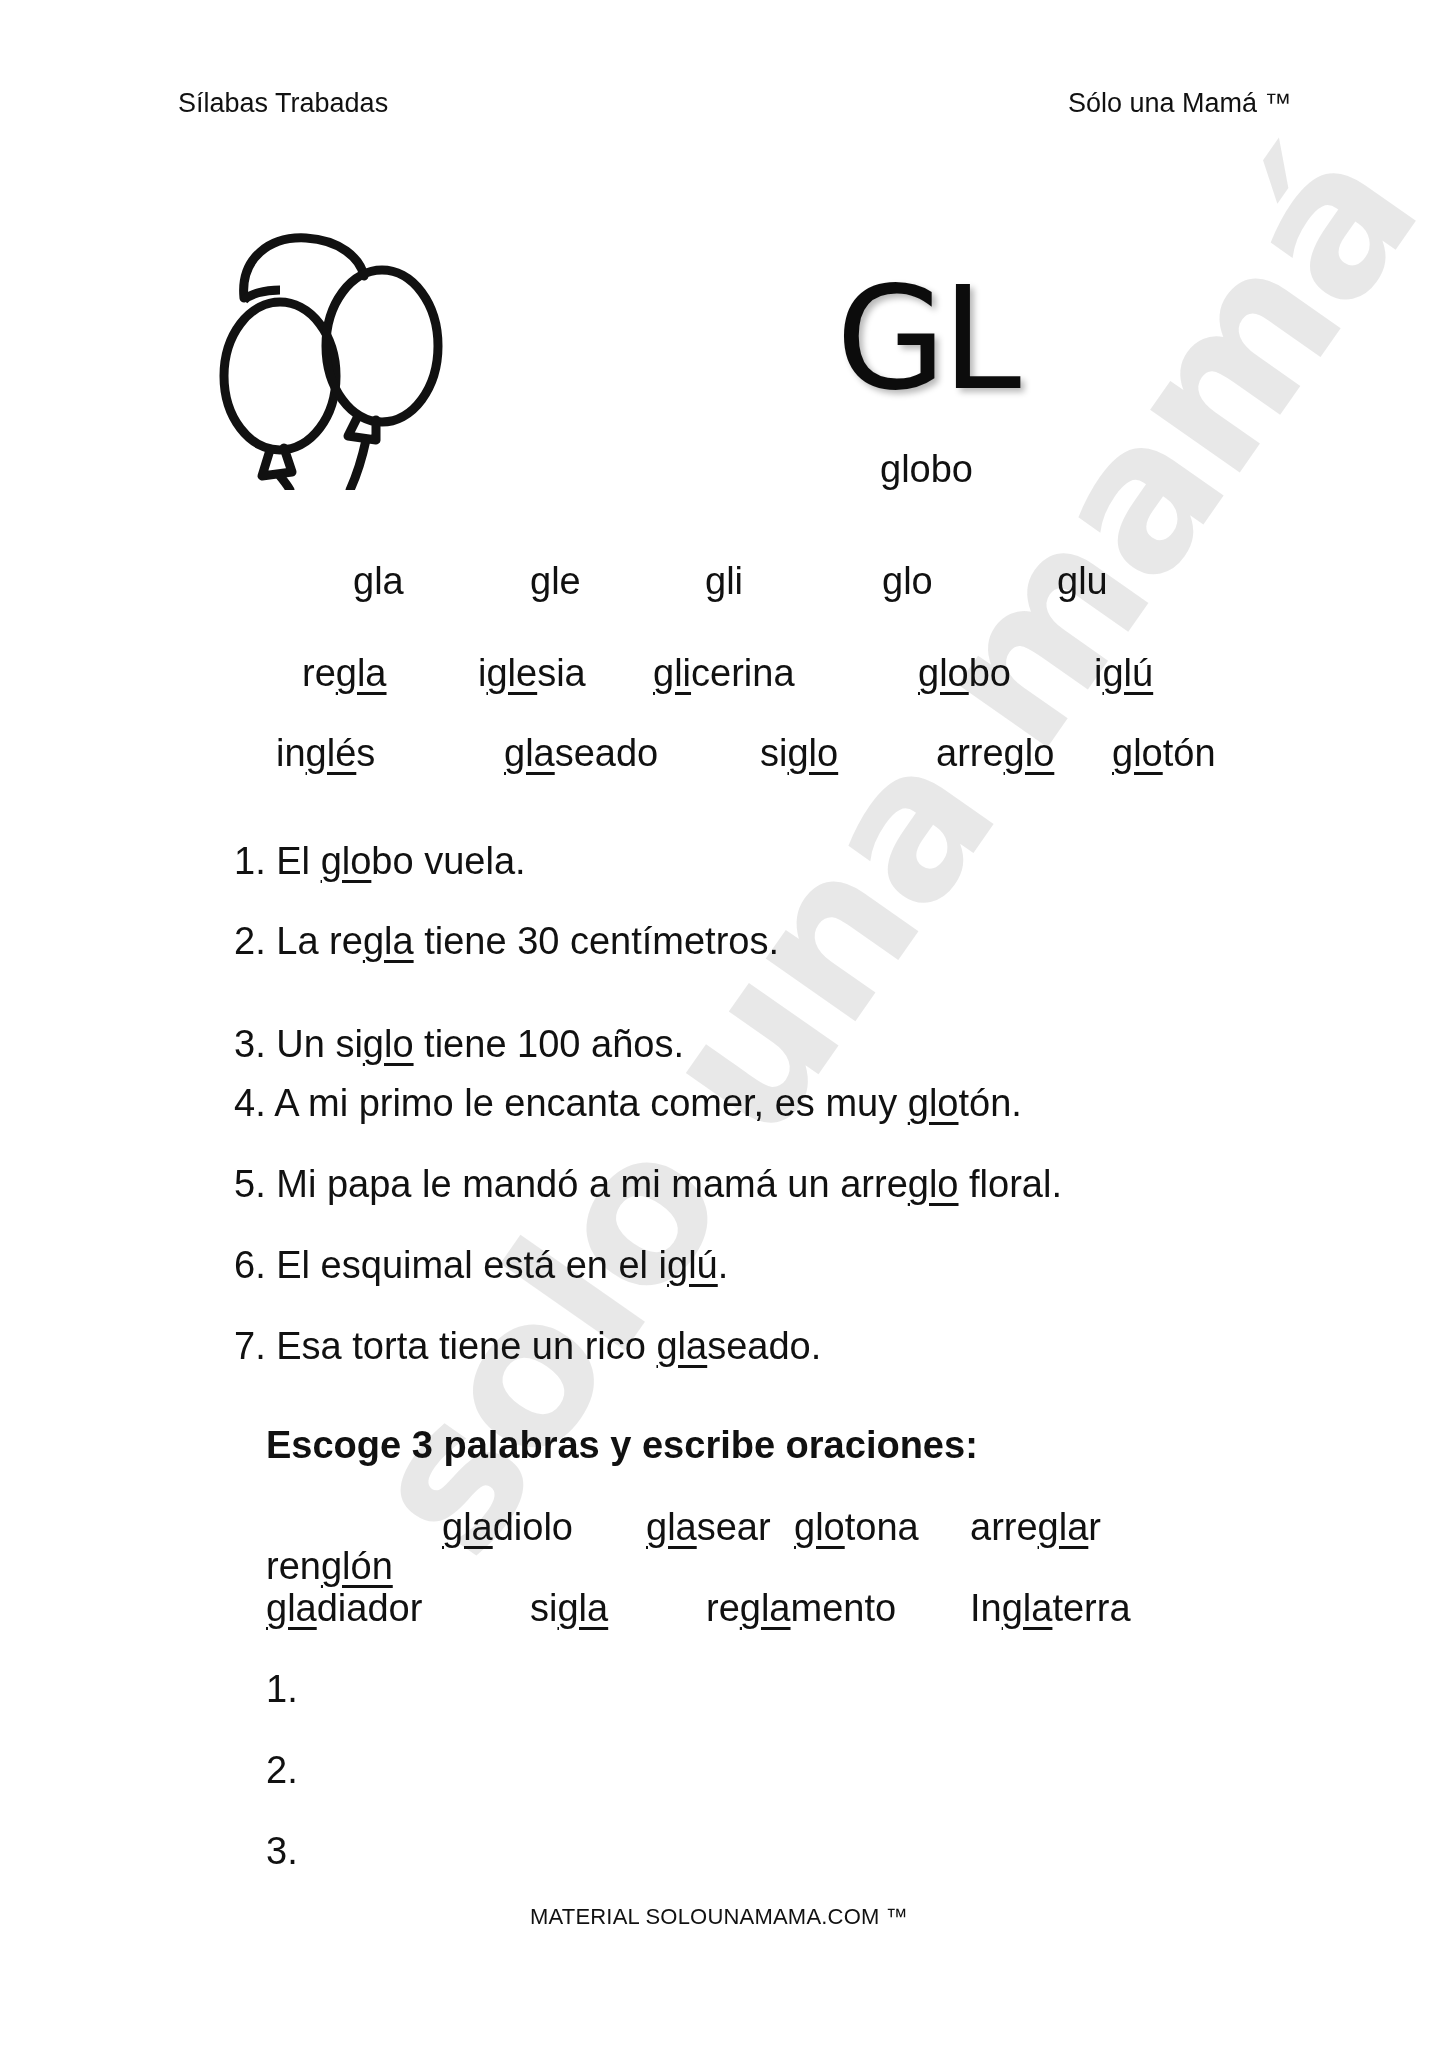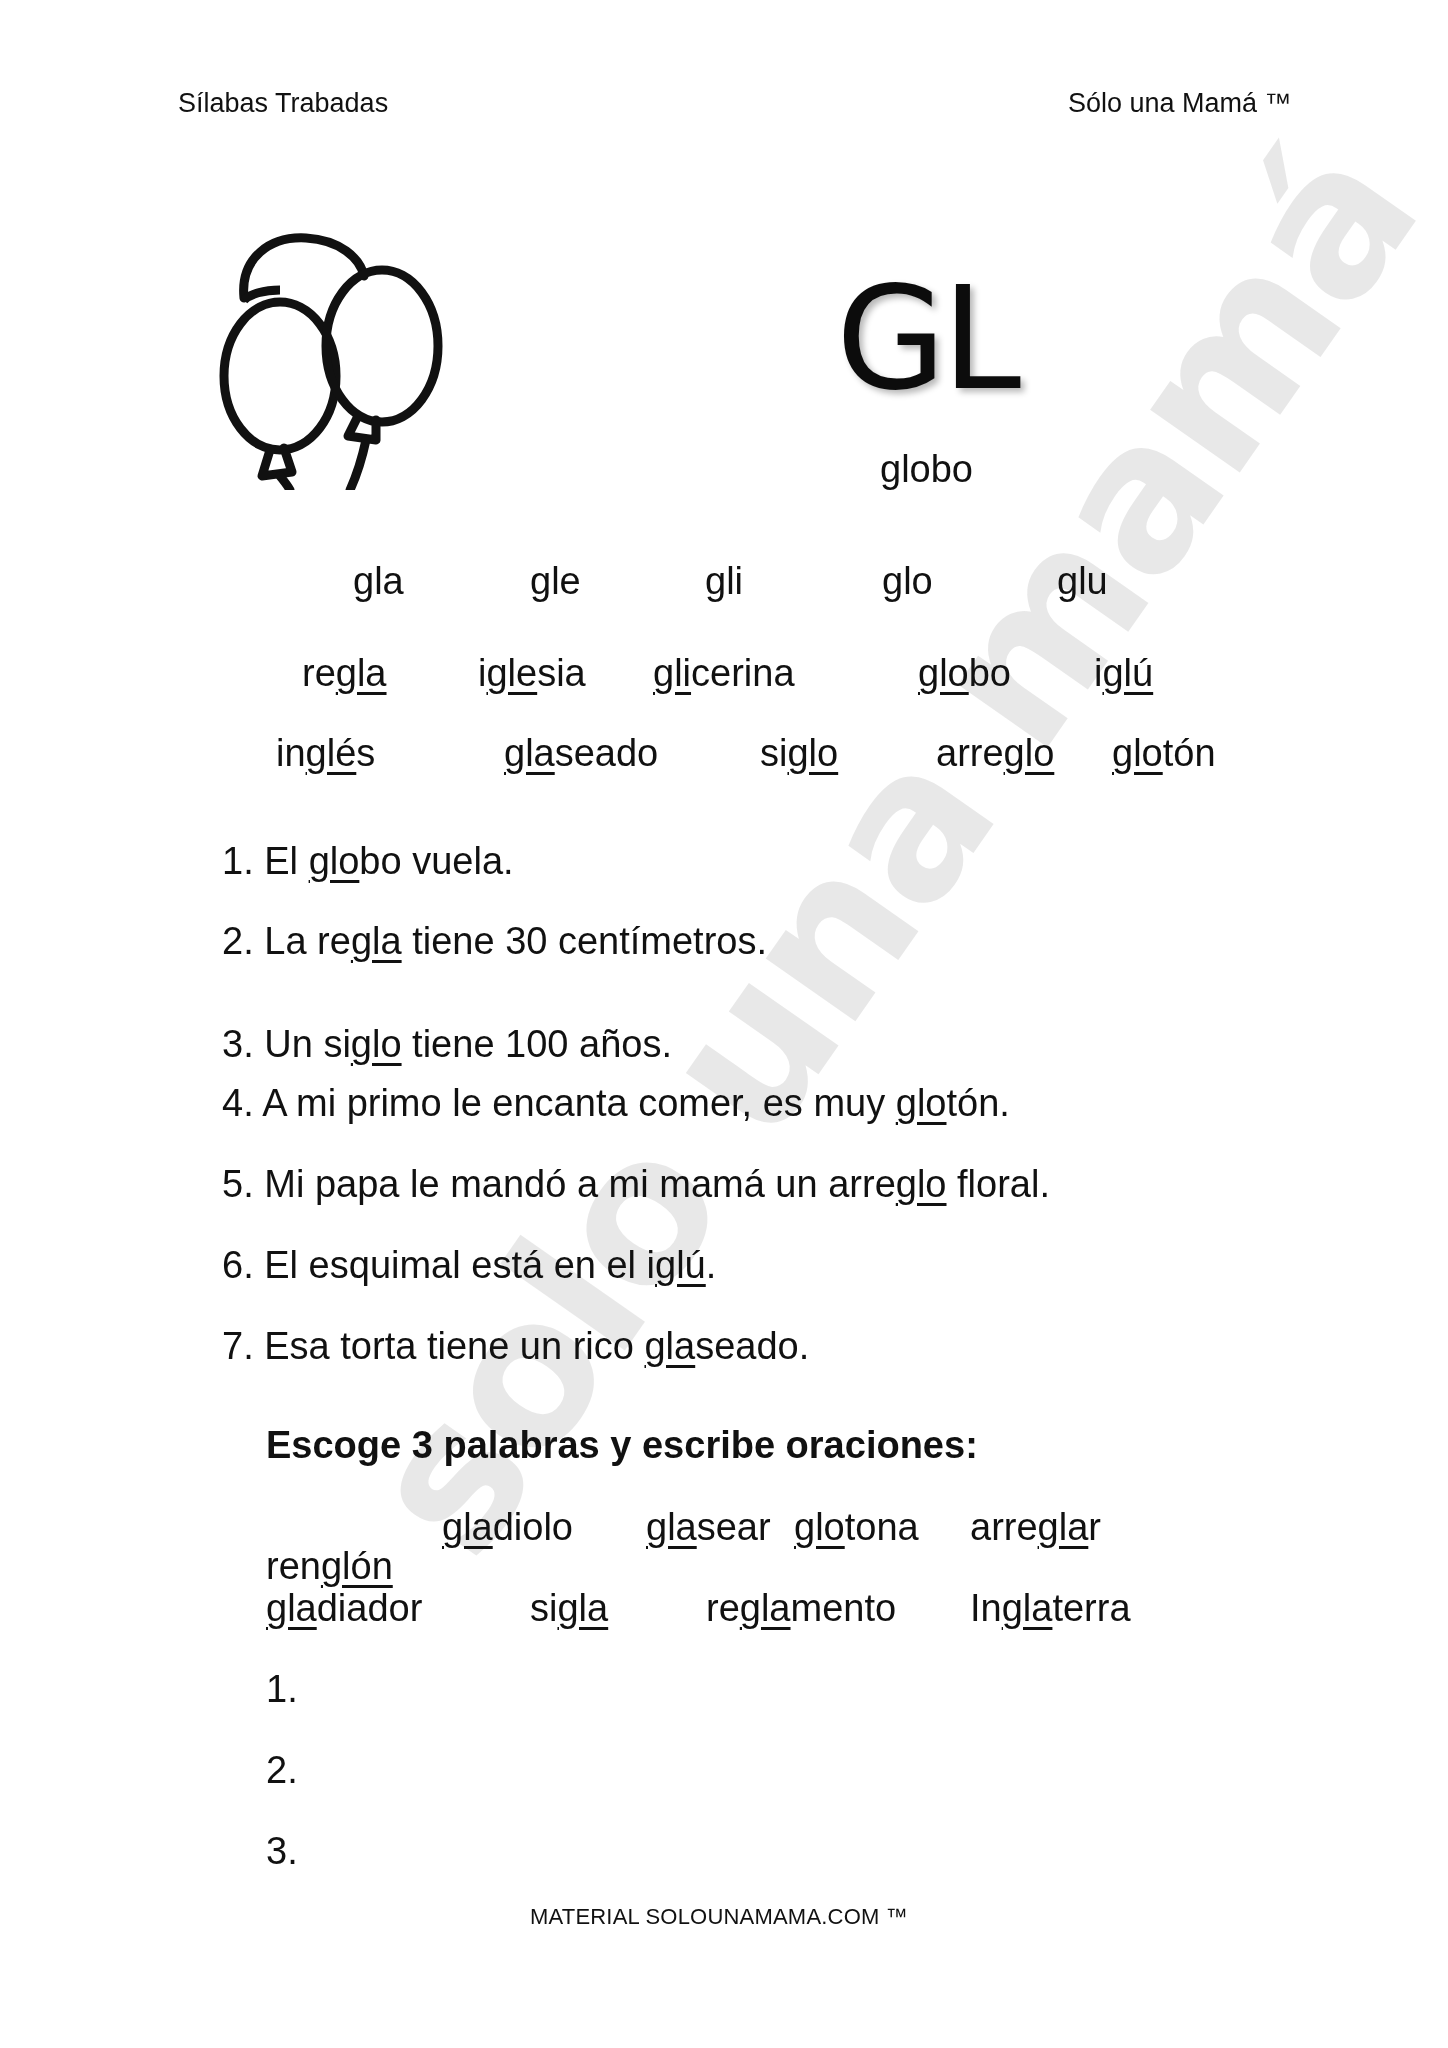--- a/index.html
+++ b/index.html
@@ -60,21 +60,21 @@
     .syl-row span { position: absolute; top: 0; }
     .ul { text-decoration: underline; text-decoration-thickness: 3px; text-underline-offset: 6px; }
     .sentences {
       position: absolute;
       left: 222px;
       top: 840px;
       font-size: 38px;
     }
     .sentence {
       position: absolute;
-      left: 0;
+      left: 12px;
       white-space: nowrap;
     }
     .instruction {
       position: absolute;
       left: 266px;
       top: 1424px;
       font-size: 38px;
       font-weight: bold;
       white-space: nowrap;
     }

